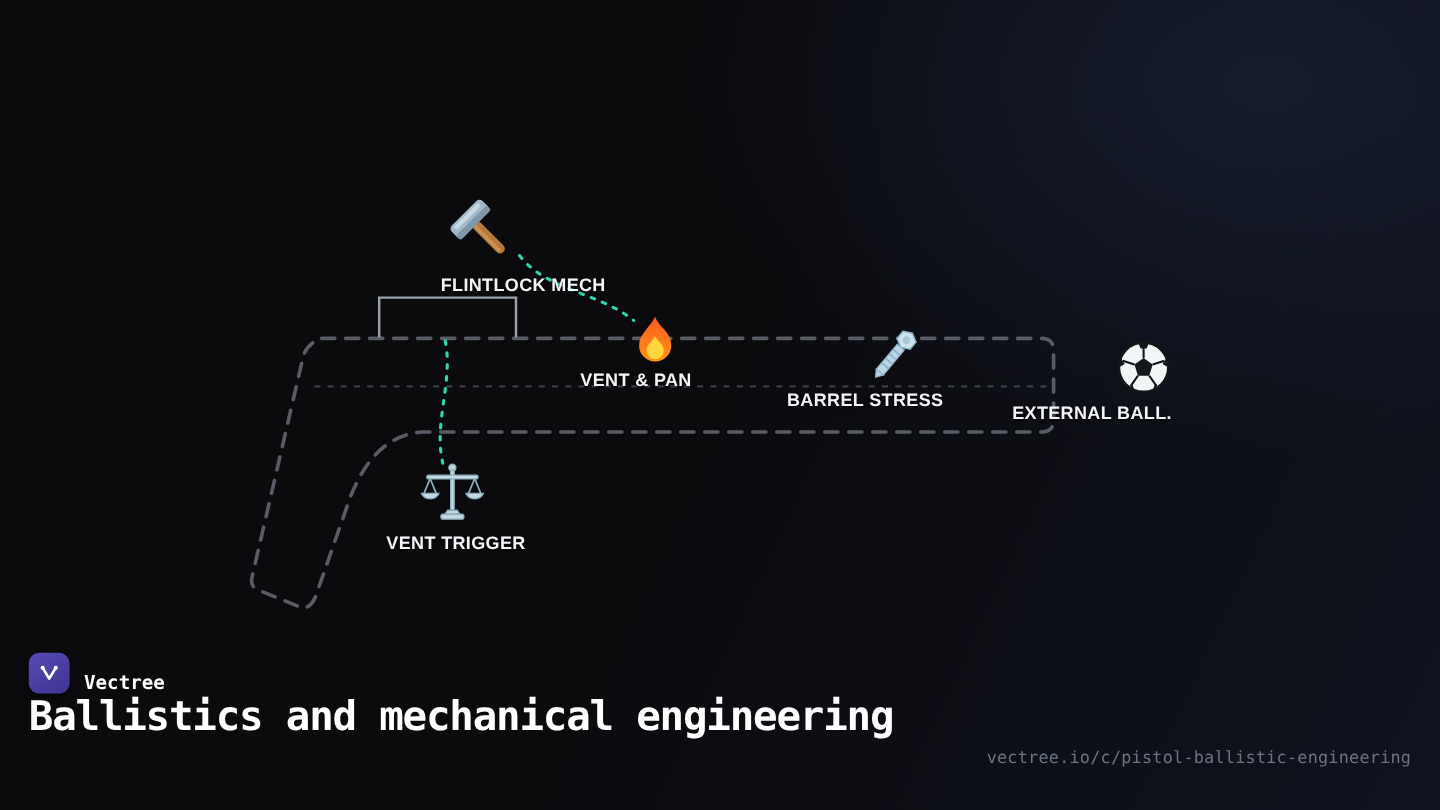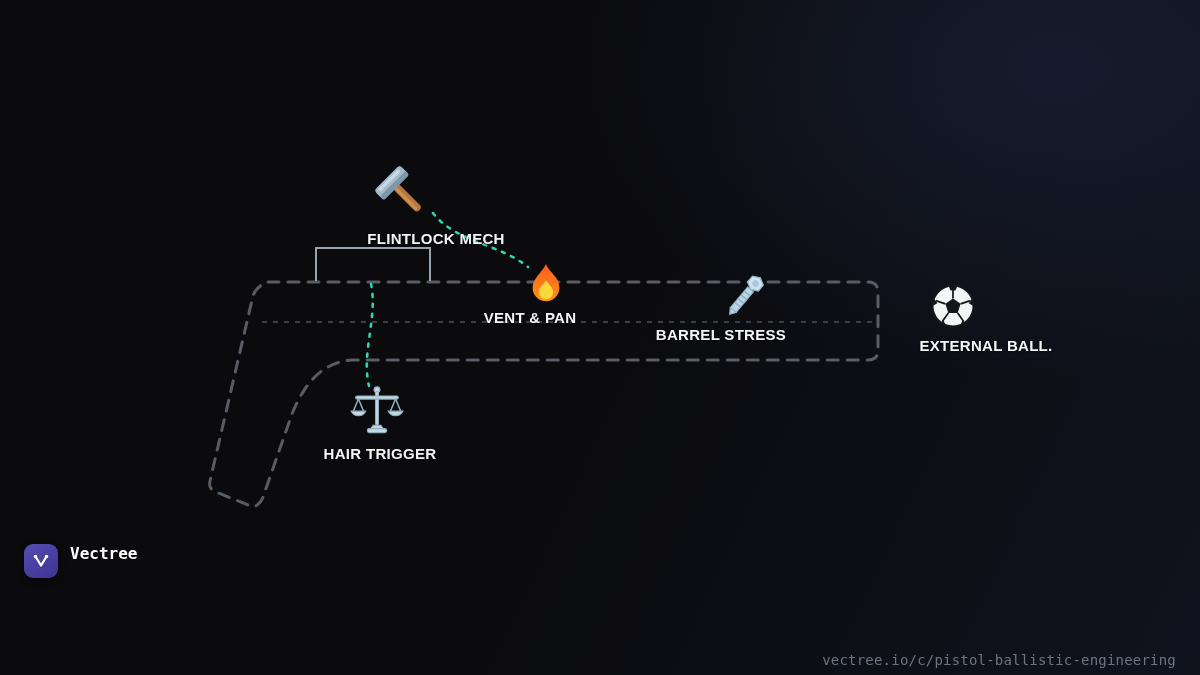--- a/index.html
+++ b/index.html
@@ -21,31 +21,31 @@
   .outline-path{fill:none;stroke:var(--outline);stroke-width:3;stroke-linecap:round;stroke-linejoin:round;stroke-dasharray:11 9}
   .inner-line{fill:none;stroke:var(--inner-line);stroke-width:2;stroke-dasharray:5 6}
   .bracket-path{fill:none;stroke:var(--bracket);stroke-width:2}
   .connector{fill:none;stroke:var(--connector);stroke-width:2.6;stroke-linecap:round;stroke-dasharray:3 7}
   .icon{position:absolute;transform:translate(-50%,-50%)}
   .lbl{
     position:absolute;transform:translate(-50%,-50%);
     font:700 15px "Liberation Sans",sans-serif;color:var(--label);
     letter-spacing:.3px;white-space:nowrap;text-shadow:0 1px 2px rgba(0,0,0,.6);
   }
-  .brand-row{position:absolute;left:24px;top:544px;display:flex;align-items:flex-start;gap:12px}
+  .brand-row{position:absolute;left:24px;top:544px;display:flex;align-items:flex-end;gap:12px}
   .logo-box{width:34px;height:34px;border-radius:9px;background:linear-gradient(145deg,#564bb5,#3e3490);
     display:flex;align-items:center;justify-content:center;box-shadow:0 2px 6px rgba(0,0,0,.5)}
   .brand-name{font:700 16px "DejaVu Sans Mono",monospace;color:#fff}
   .title{
     position:absolute;left:24px;top:580px;
     font:700 34px "DejaVu Sans Mono",monospace;color:var(--title);
     line-height:34px;letter-spacing:-1px;white-space:nowrap;
   }
   .url{
-    position:absolute;right:24px;top:652px;
+    position:absolute;right:24px;top:624px;
     font:400 14px "DejaVu Sans Mono",monospace;color:var(--url);letter-spacing:.2px;
   }
 </style>
 </head>
 <body>
 
 <svg class="overlay" width="1200" height="675" viewBox="0 0 1200 675">
   <path class="inner-line" d="M262 322 H 876"></path>
   <path class="outline-path" d="M268 282 H 868 Q 878 282 878 292 V 350 Q 878 360 868 360 H 352
            C 322 362 304 384 292 414 L 263 497 Q 260 505 253 507
@@ -100,46 +100,47 @@
     <circle cx="24" cy="24" r="19" fill="#f2f5f5" stroke="#14171a" stroke-width="2"></circle>
     <polygon points="24,17 31,22 28.3,30.5 19.7,30.5 17,22" fill="#14171a"></polygon>
     <path d="M24 17 V 7 M31 22 L 40 19 M28.3 30.5 L 34 38.5 M19.7 30.5 L 14 38.5 M17 22 L 8 19" stroke="#14171a" stroke-width="1.6" fill="none"></path>
     <polygon points="20,5.6 28,5.6 26.3,9.6 21.7,9.6" fill="#14171a"></polygon>
     <polygon points="41.5,17 42.8,24 38.5,21.5" fill="#14171a"></polygon>
     <polygon points="6.5,17 5.2,24 9.5,21.5" fill="#14171a"></polygon>
     <polygon points="35.5,40.5 30.5,42.8 32.7,37.4" fill="#14171a"></polygon>
     <polygon points="12.5,40.5 17.5,42.8 15.3,37.4" fill="#14171a"></polygon>
   </svg>
 </div>
-<div class="lbl" style="left:986px;top:345px">EXTERNAL BALL.</div>
+<div class="lbl" style="left:910px;top:345px">EXTERNAL BALL.</div>
 
 <div class="icon" style="left:377px;top:410px">
   <svg width="54" height="54" viewBox="0 0 48 48">
     <g fill="#c3d8e2" stroke="#8fafbf" stroke-width="1">
       <circle cx="24" cy="6" r="2.6"></circle>
       <rect x="22.7" y="7.5" width="2.6" height="30" rx="1.2"></rect>
       <rect x="5" y="11.5" width="38" height="2.8" rx="1.4"></rect>
       <path d="M7.5 14 L 3 25 M7.5 14 L 12 25" fill="none" stroke-width="1.3"></path>
       <path d="M1 25 A 7 6.5 0 0 0 14 25 Z"></path>
       <path d="M40.5 14 L 36 25 M40.5 14 L 45 25" fill="none" stroke-width="1.3"></path>
       <path d="M34 25 A 7 6.5 0 0 0 47 25 Z"></path>
       <polygon points="20.5,37.5 27.5,37.5 29.5,40.5 18.5,40.5"></polygon>
       <rect x="15.5" y="40.5" width="17" height="3.6" rx="1.6"></rect>
     </g>
   </svg>
 </div>
-<div class="lbl" style="left:380px;top:453px">HAIR TRIGGER</div>
+<div class="lbl" style="left:380px;top:453px">VENT TRIGGER</div>
 
 <div class="brand-row">
   <div class="logo-box">
     <svg width="18" height="18" viewBox="0 0 18 18">
       <path d="M3.5 4.5 L9 13.5 L14.5 4.5" fill="none" stroke="#ffffff" stroke-width="2.2" stroke-linecap="round" stroke-linejoin="round"></path>
       <circle cx="3.5" cy="4.5" r="1.7" fill="#ffffff"></circle>
       <circle cx="14.5" cy="4.5" r="1.7" fill="#ffffff"></circle>
     </svg>
   </div>
   <div class="brand-name">Vectree</div>
 </div>
 
 <div class="title">
+  <div>Ballistics and mechanical engineering</div>
 </div>
 
 <div class="url">vectree.io/c/pistol-ballistic-engineering</div>
 
 </body></html>

